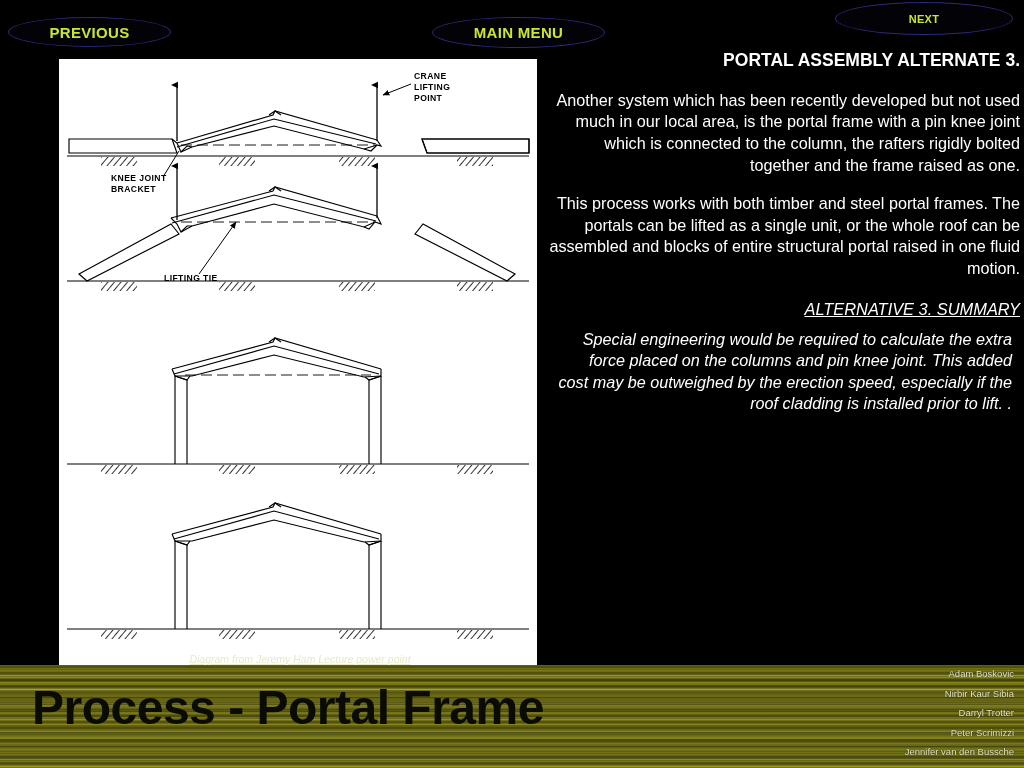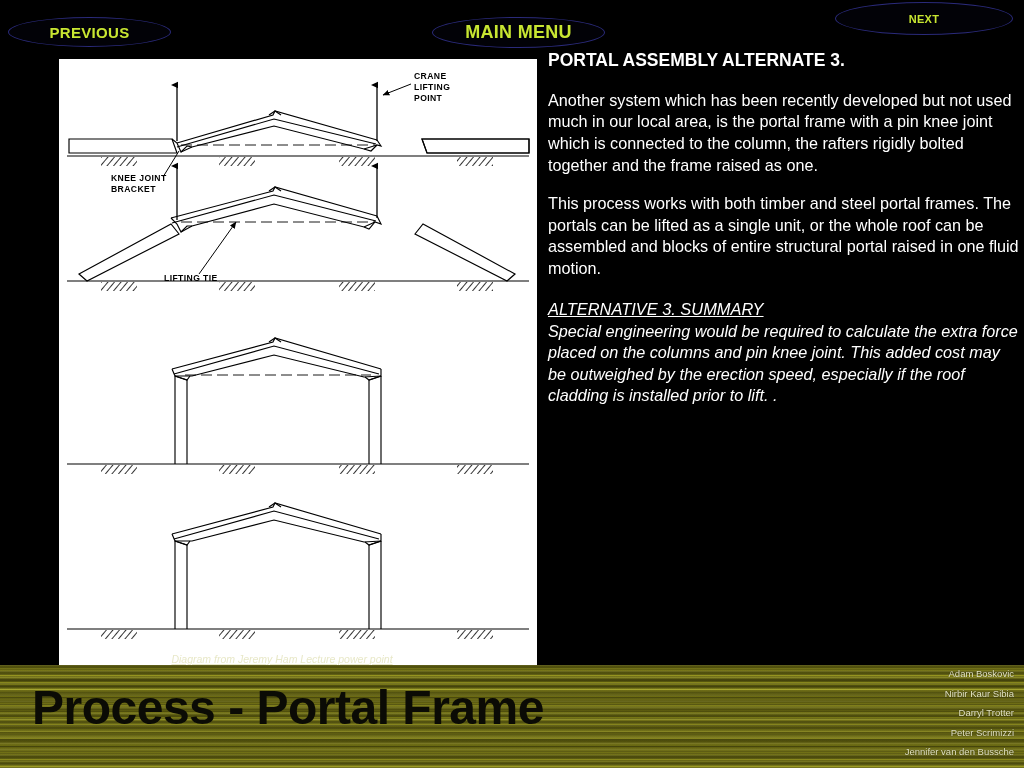--- a/index.html
+++ b/index.html
@@ -19,57 +19,57 @@
     border-radius:50%;
     background:#020207;
     color:#c8e632;
     font-weight:bold;
     letter-spacing:.3px;
     box-sizing:border-box;
     cursor:pointer;
     text-shadow:0 0 1px #000;
   }
   #btn-prev{left:8px;  top:17px;  width:163px;height:30px;font-size:15px;}
-  #btn-menu{left:432px;top:17px;  width:173px;height:31px;font-size:18px;}
+  #btn-menu{left:432px;top:17px;  width:173px;height:31px;font-size:15px;}
   #btn-next{left:835px;top:2px;  width:178px;height:33px;font-size:11px;}
 
   
   #diagram-panel{
     position:absolute;left:59px;top:59px;width:478px;height:738px;
     background:#fff;
   }
   #diagram-svg{display:block;width:478px;height:593px;}
 
   .dcap{
-    position:absolute;left:43px;top:653px;width:478px;
+    position:absolute;left:61px;top:653px;width:478px;
     text-align:center;color:#e8e8c8;
     font-size:10.5px;font-style:italic;text-decoration:underline;
     white-space:nowrap;
   }
 
   
   #text-col{
     position:absolute;left:548px;top:50px;width:472px;height:600px;
-    color:#fff;text-align:left;
+    color:#fff;text-align:right;
   }
   #slide-title{
     font-size:17.5px;font-weight:bold;line-height:1.25;
     margin:0 0 2px 0;
   }
   .para{
     font-size:16.2px;line-height:1.33;margin:0 0 17px 0;
     text-indent:0;
   }
   .para.first{margin-top:18px;}
   #summary-head{
     font-size:16.4px;font-style:italic;text-decoration:underline;
     margin:20px 0 0 0;line-height:1.3;
   }
   #summary-body{
-    font-size:16.2px;font-style:italic;line-height:1.33;margin:0;
+    font-size:16.2px;font-style:italic;line-height:1.33;margin:8px;
   }
 
   
   #banner{
     position:absolute;left:0;top:665px;width:1024px;height:103px;
     overflow:hidden;
     background:
       repeating-linear-gradient(0deg,
         rgba(0,0,0,.55) 0px, rgba(0,0,0,.0) 1px,
         rgba(0,0,0,.0) 2px, rgba(0,0,0,.42) 3px,

